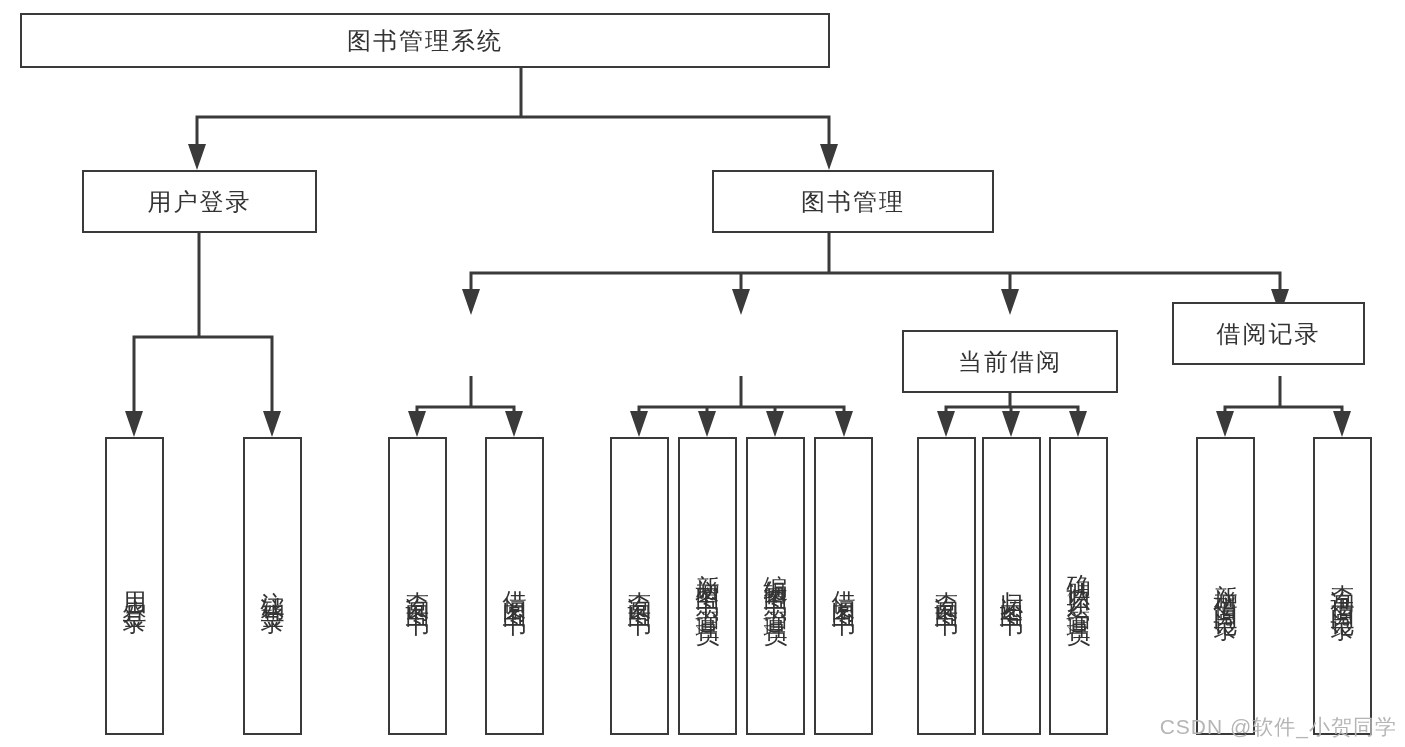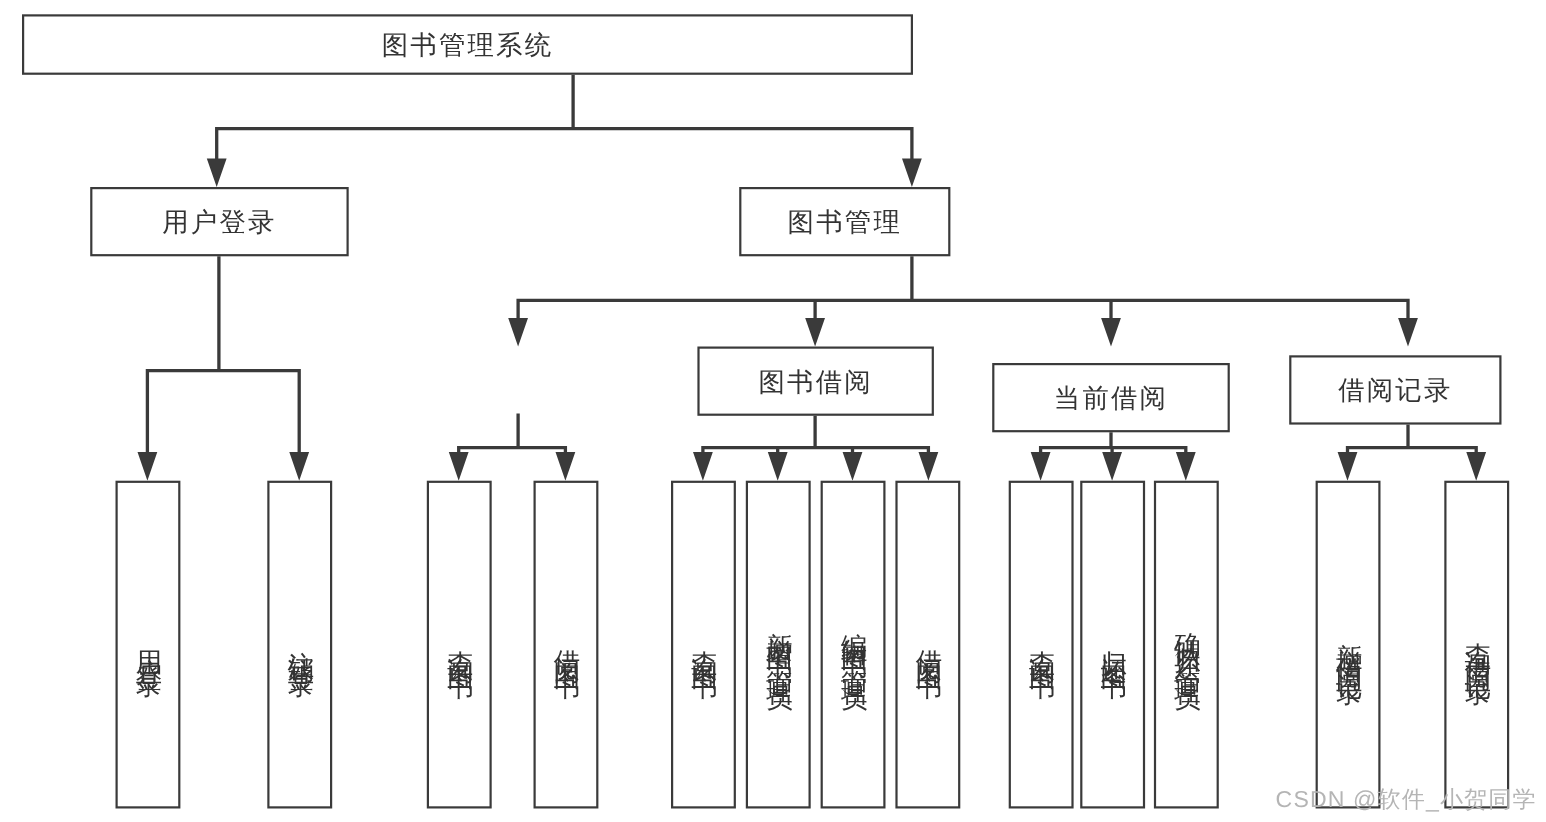--- a/index.html
+++ b/index.html
@@ -76,31 +76,28 @@
          M1333 411 L1351 411 L1342 437 Z" fill="#3a3a3a" stroke="none"></path>
   </svg>
 
   <div class="box h" style="left:20px; top:13px; width:810px; height:55px">
     <span>图书管理系统</span>
   </div>
 
   <div class="box h" style="left:82px; top:170px; width:235px; height:63px">
     <span>用户登录</span>
   </div>
-  <div class="box h" style="left:672px; top:170px; width:192px; height:63px">
+  <div class="box h" style="left:712px; top:170px; width:282px; height:63px">
     <span>图书管理</span>
   </div>
 
-  <div class="box h" style="left:634px; top:315px; width:215px; height:63px">
-    <span>图书借阅</span>
-  </div>
   <div class="box h" style="left:902px; top:330px; width:216px; height:63px">
     <span>当前借阅</span>
   </div>
-  <div class="box h" style="left:1172px; top:323px; width:193px; height:63px">
+  <div class="box h" style="left:1172px; top:302px; width:193px; height:63px">
     <span>借阅记录</span>
   </div>
 
   <div class="box v" style="left:105px; top:437px; width:59px; height:298px">
     <span>用户登录</span>
   </div>
   <div class="box v" style="left:243px; top:437px; width:59px; height:298px">
     <span>注销登录</span>
   </div>
 

